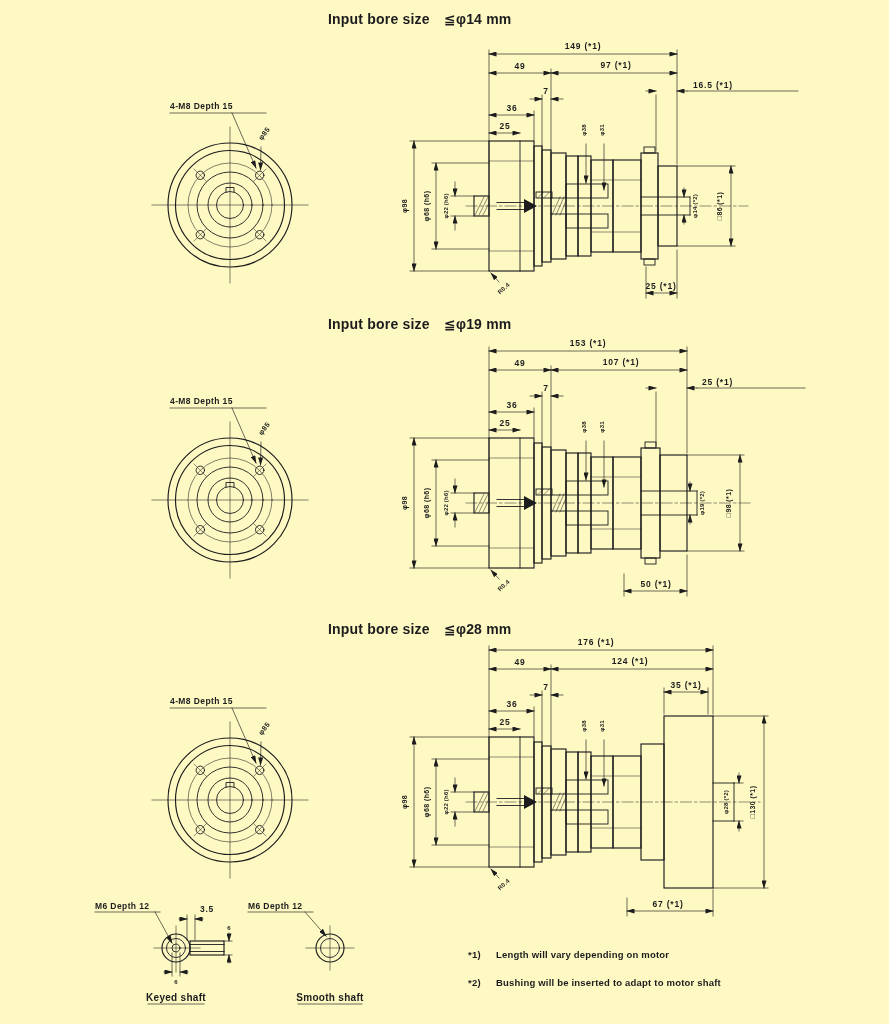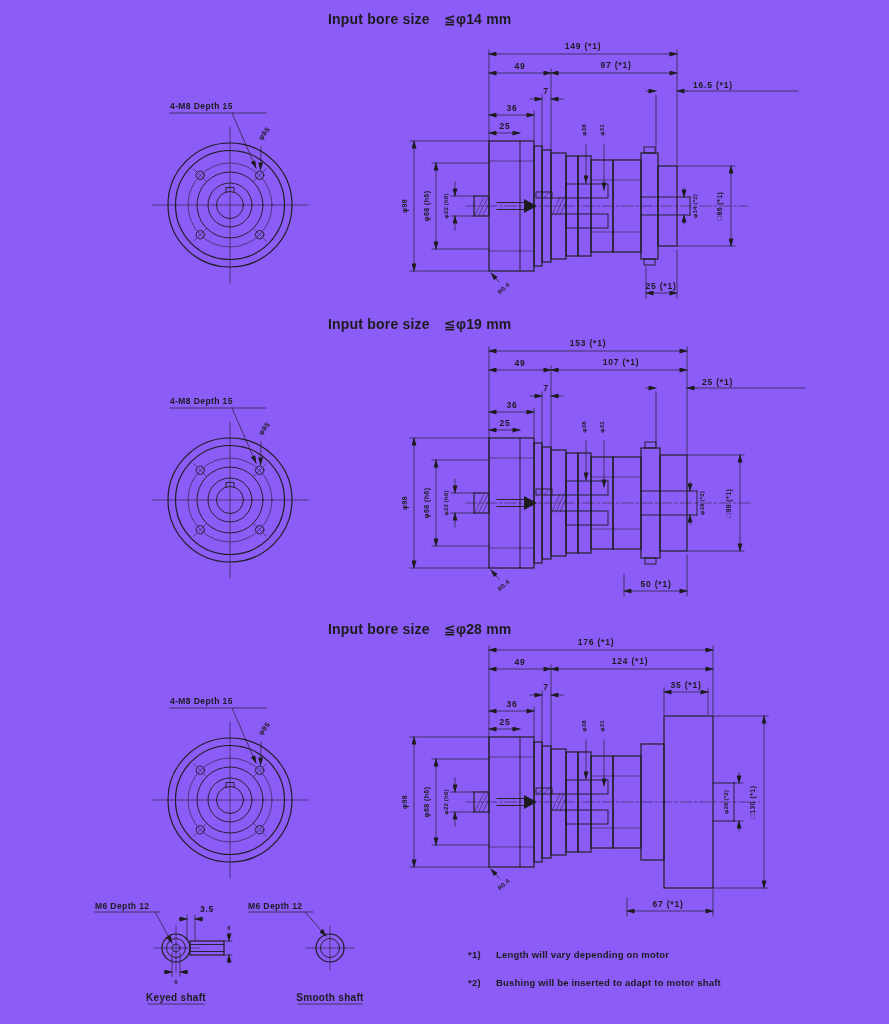--- a/index.html
+++ b/index.html
@@ -1,16 +1,16 @@
 <!DOCTYPE html>
 <html><head>
 <meta charset="utf-8">
 <style>
   html,body{margin:0;padding:0;background:#ffffff;}
-  #stage{position:relative;width:889px;height:1024px;background:#8b5cf6;overflow:hidden;}
+  #stage{position:relative;width:889px;height:1024px;background:#fef9c3;overflow:hidden;}
   svg line,svg path,svg rect,svg circle{stroke:#1c1c1e;fill:none;stroke-linecap:square;}
   svg .ol{stroke-width:1.15px;}
   svg .md{stroke-width:.9px;}
   svg .tn{stroke-width:.5px;}
   svg .dm{stroke-width:.65px;}
   svg .cl{stroke-width:.5px;stroke-dasharray:11 3 2.5 3;}
   svg .hz{stroke-width:.55px;}
   marker path{fill:#1c1c1e;stroke:none;}
   text{fill:#1c1c1e;font-family:"Liberation Sans","DejaVu Sans",sans-serif;}
   .td{font-size:8.5px;font-weight:bold;letter-spacing:.8px;}

